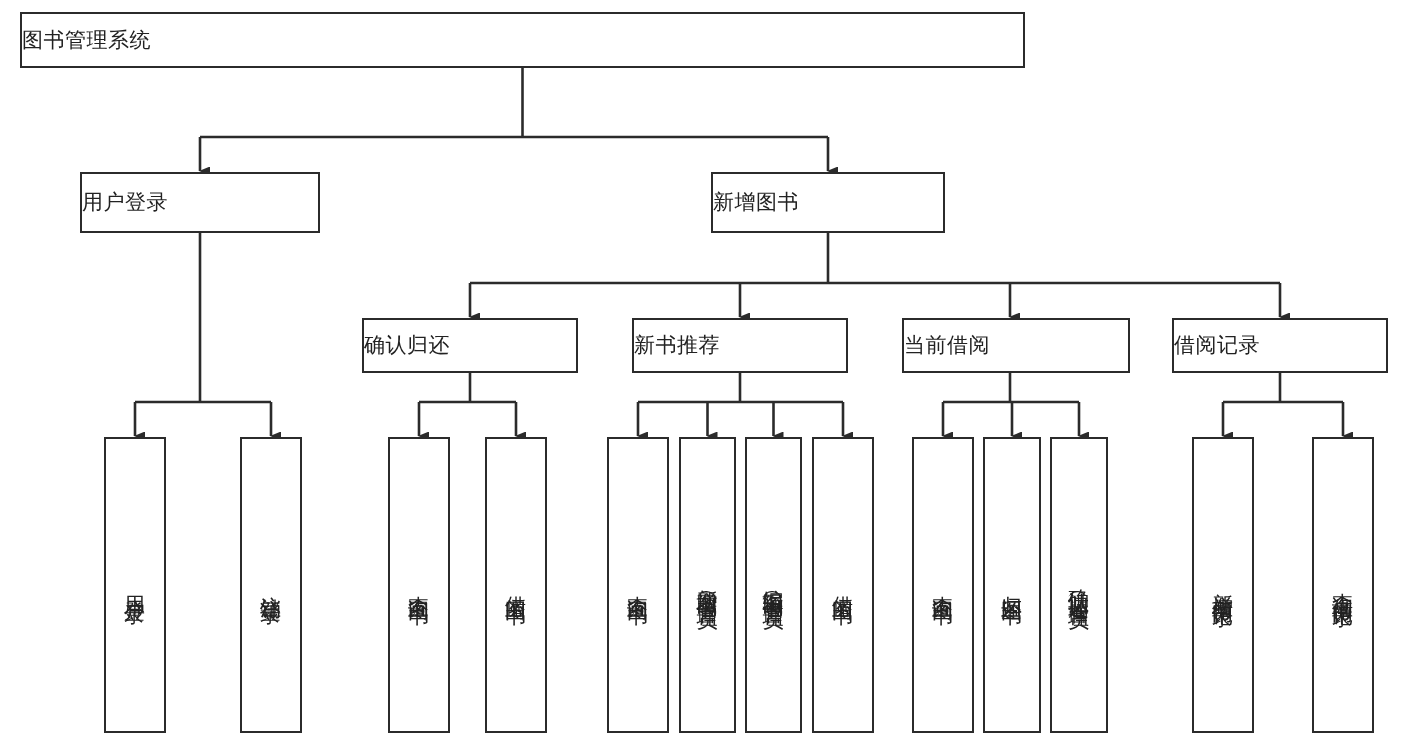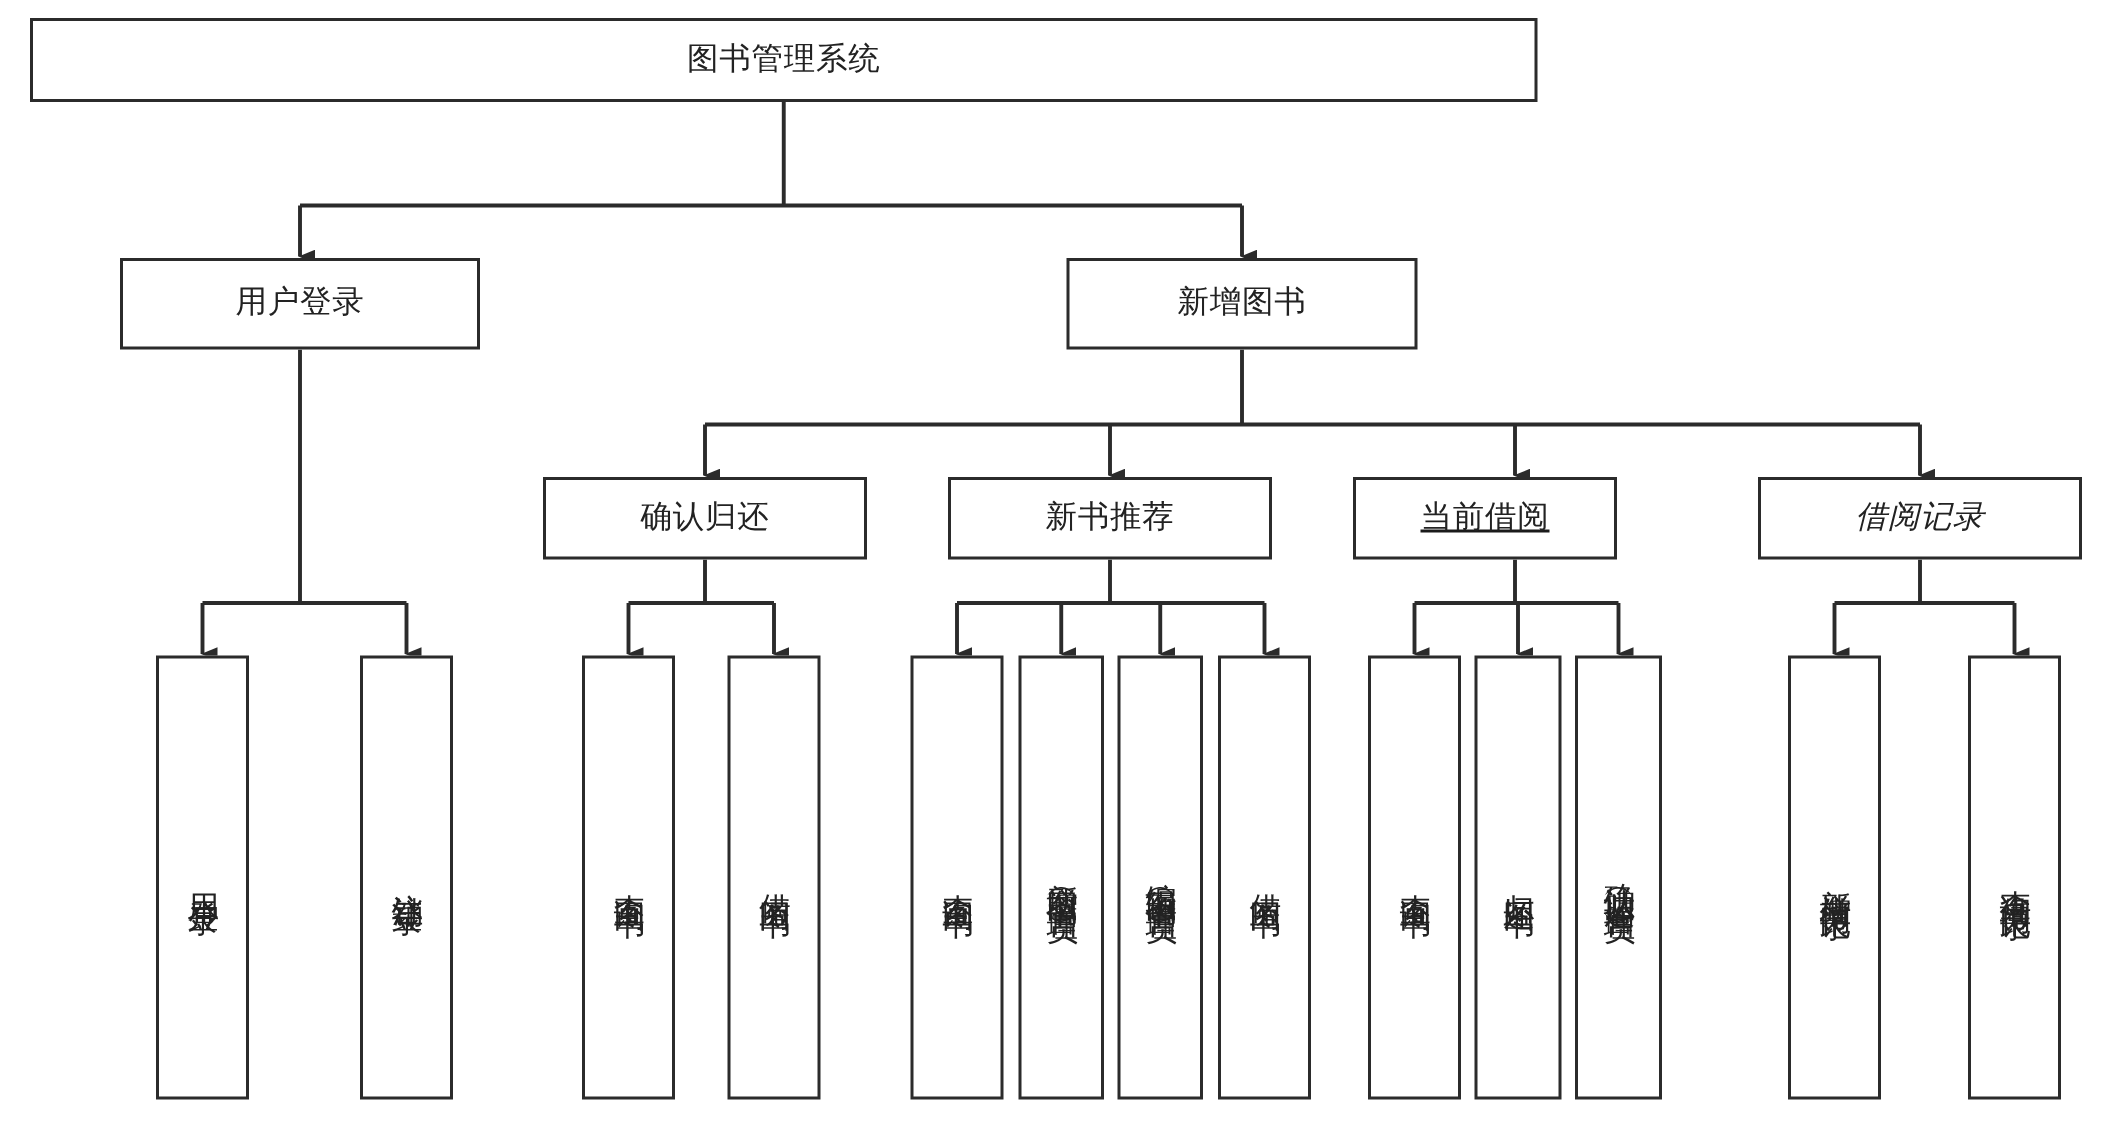--- a/index.html
+++ b/index.html
@@ -24,21 +24,21 @@
     width: 1405px;
     height: 747px;
   }
   .node-box {
     position: absolute;
     box-sizing: border-box;
     border: 2px solid #2b2b2b;
     background: #ffffff;
     display: flex;
     align-items: center;
-    justify-content: center;
+    justify-content: flex-start;
     color: #1a1a1a;
   }
   .node-label {
     font-size: 21px;
     line-height: 1.15;
     letter-spacing: 0.5px;
     white-space: nowrap;
     color: #222222;
   }
   .node-box.horizontal .node-label {
@@ -124,24 +124,24 @@
       </div>
       <div class="node-box horizontal" style="left: 711px; top: 172px; width: 234px; height: 61px;">
         <span class="node-label">新增图书</span>
       </div>
       <div class="node-box horizontal" style="left: 362px; top: 318px; width: 216px; height: 55px;">
         <span class="node-label">确认归还</span>
       </div>
       <div class="node-box horizontal" style="left: 632px; top: 318px; width: 216px; height: 55px;">
         <span class="node-label">新书推荐</span>
       </div>
-      <div class="node-box horizontal" style="left: 902px; top: 318px; width: 176px; height: 55px; text-decoration: underline;">
+      <div class="node-box horizontal" style="left: 902px; top: 318px; width: 228px; height: 55px;">
         <span class="node-label">当前借阅</span>
       </div>
-      <div class="node-box horizontal" style="left: 1172px; top: 318px; width: 216px; height: 55px; font-style: italic;">
+      <div class="node-box horizontal" style="left: 1172px; top: 318px; width: 216px; height: 55px;">
         <span class="node-label">借阅记录</span>
       </div>
       <div class="node-box vertical" style="left: 104px; top: 437px; width: 62px; height: 296px; align-items: center;">
         <span class="node-label">用户登录</span>
       </div>
       <div class="node-box vertical" style="left: 240px; top: 437px; width: 62px; height: 296px; align-items: center;">
         <span class="node-label">注销登录</span>
       </div>
       <div class="node-box vertical" style="left: 388px; top: 437px; width: 62px; height: 296px; align-items: center;">
         <span class="node-label">查询图书</span>

